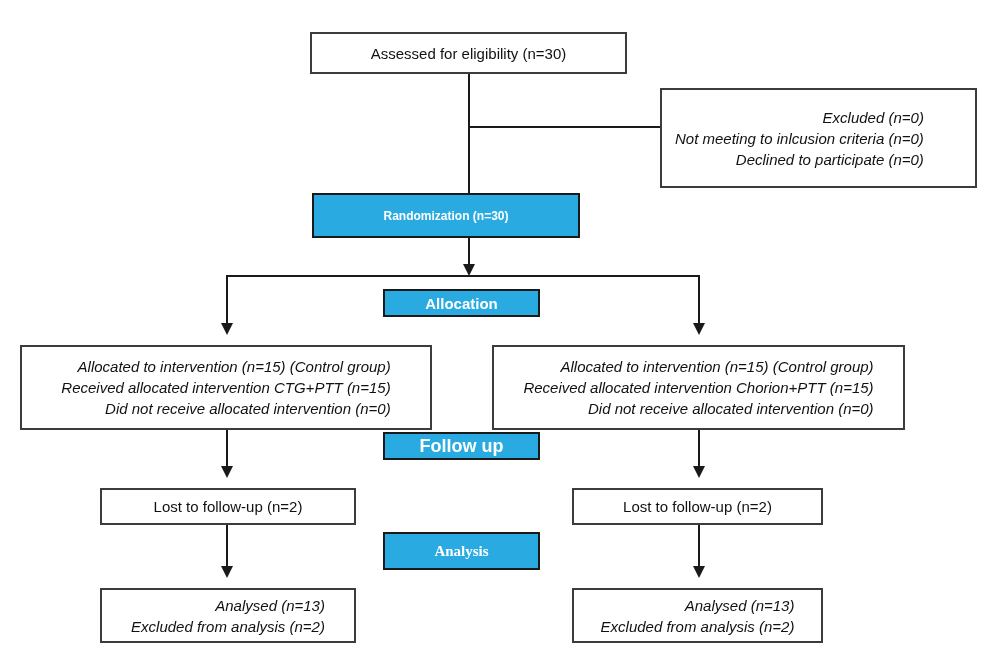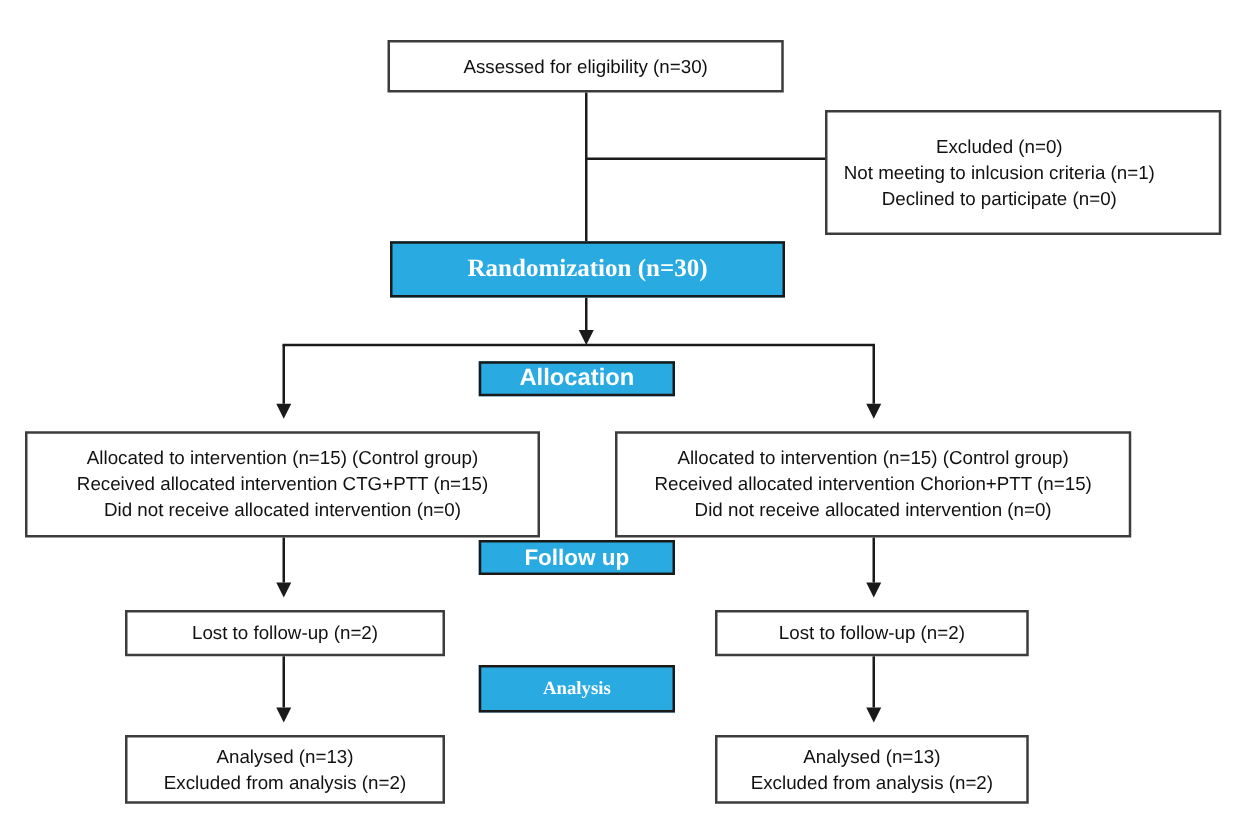--- a/index.html
+++ b/index.html
@@ -25,21 +25,22 @@
     line-height: 21px;
     display: flex;
     flex-direction: column;
     justify-content: center;
     margin-top: 10px;
   }
   .box.center { align-items: center; text-align: center; }
   .box .lines {
     width: max-content;
     margin: 0 auto;
-    text-align: center;
+    text-align: right;
+    font-style: italic;
   }
   .box .line { display: block; white-space: nowrap; }
   .bluebox {
     position: absolute;
     background: var(--accent, #29ABE2);
     border: 2px solid #1a1a1a;
     box-sizing: border-box;
     color: var(--label_text, #fff);
     display: flex;
     align-items: center;
@@ -57,22 +58,22 @@
     position: absolute;
     width: 0; height: 0;
     border-left: 6px solid transparent;
     border-right: 6px solid transparent;
     border-top: 12px solid var(--line, #1a1a1a);
   }
 
   
   #assessed      { left:310px; top:22px;  width:317px; height:42px; }
   #excluded      { left:660px; top:78px;  width:317px; height:100px; }
-  #randomization { left:312px; top:193px; width:316px; height:45px; font-size:20px;font-family:Liberation Serif, serif; }
-  #allocation    { left:383px; top:289px; width:157px; height:28px; font-size:19px; }
+  #randomization { left:312px; top:193px; width:268px; height:45px; font-size:12px; }
+  #allocation    { left:383px; top:289px; width:157px; height:28px; font-size:15px; }
   #alloc-left    { left:20px;  top:335px; width:412px; height:85px; }
   #alloc-right   { left:492px; top:335px; width:413px; height:85px; }
   #followup      { left:383px; top:432px; width:157px; height:28px; font-size:18px; }
   #lost-left     { left:100px; top:478px; width:256px; height:37px; }
   #lost-right    { left:572px; top:478px; width:251px; height:37px; }
   #analysis      { left:383px; top:532px; width:157px; height:38px; font-size:15px;font-family:Liberation Serif, serif; }
   #analysed-left { left:100px; top:578px; width:256px; height:55px; }
   #analysed-right{ left:572px; top:578px; width:251px; height:55px; }
 
   
@@ -117,21 +118,21 @@
   <div class="vline" id="v-anal-r"></div>
   <div class="arrow-down" id="arrow-anal-r"></div>
 
   <div class="box center" id="assessed">
     <span class="line">Assessed for eligibility (n=30)</span>
   </div>
 
   <div class="box" id="excluded">
     <div class="lines" style="margin:0 0 0 13px;">
       <span class="line">Excluded (n=0)</span>
-      <span class="line">Not meeting to inlcusion criteria (n=1)</span>
+      <span class="line">Not meeting to inlcusion criteria (n=0)</span>
       <span class="line">Declined to participate (n=0)</span>
     </div>
   </div>
 
   <div class="bluebox" id="randomization">
     <span>Randomization (n=30)</span>
   </div>
 
   <div class="bluebox" id="allocation">
     <span>Allocation</span>

